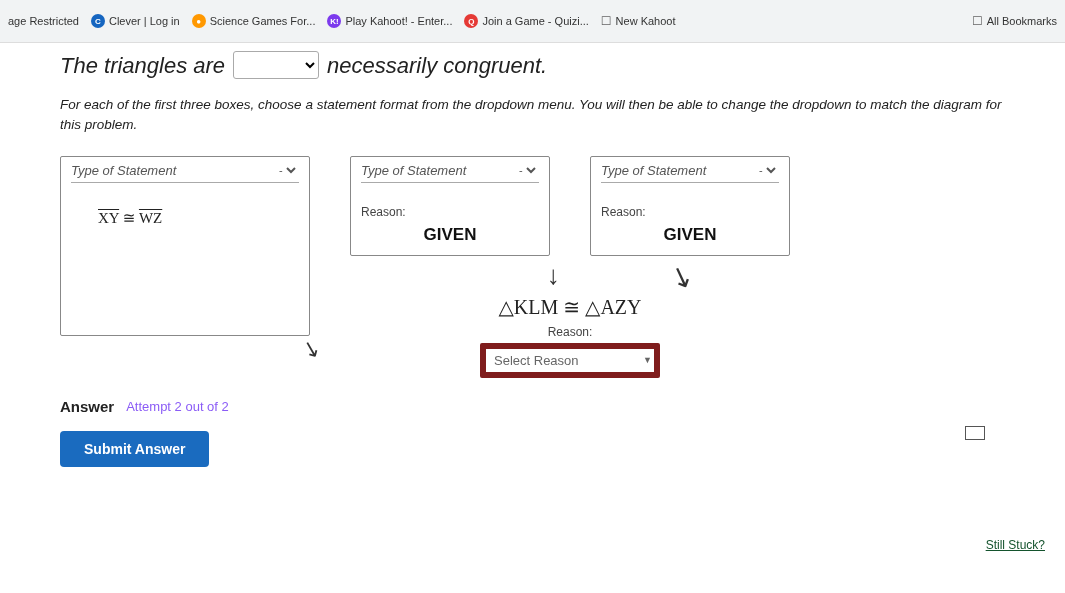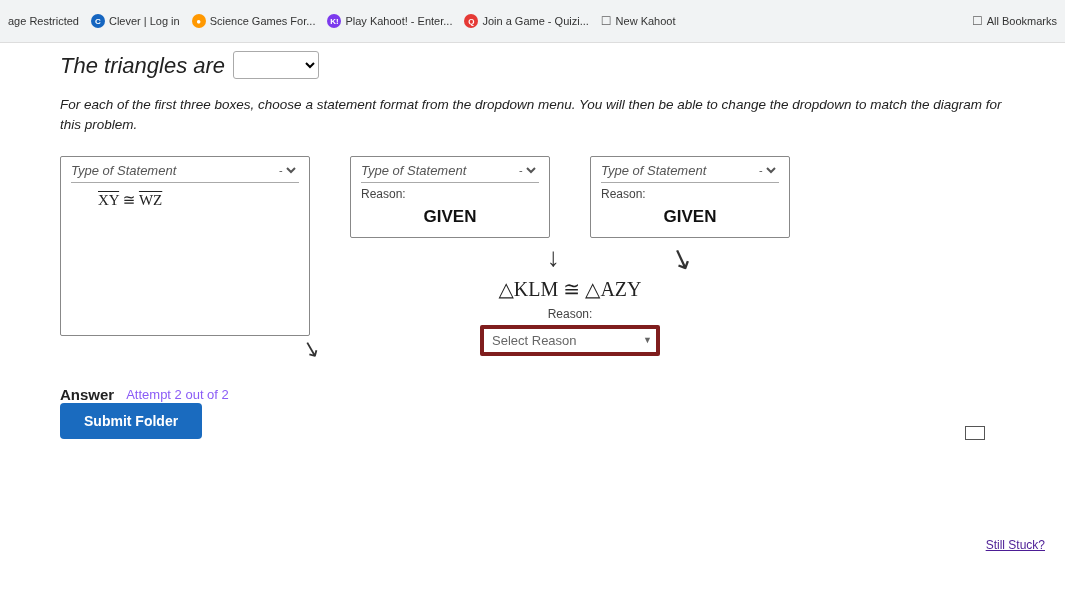--- a/index.html
+++ b/index.html
@@ -89,21 +89,21 @@
       padding: 6px 10px;
       min-width: 160px;
     }
 
     .proof-box-header {
       display: flex;
       align-items: center;
       justify-content: space-between;
       border-bottom: 1px solid #aaa;
       padding-bottom: 4px;
-      margin-bottom: 4px;
+      margin-bottom: 22px;
     }
 
     .type-label {
       font-style: italic;
       color: #555;
       font-size: 13px;
     }
 
     
     .left-box {
@@ -152,21 +152,21 @@
       text-align: right;
     }
 
     .reason-small {
       font-size: 12px;
       color: #444;
       margin-bottom: 4px;
     }
 
     .select-reason {
-      border: 4px solid #7f1d1d;
+      border: 6px solid #7f1d1d;
       border-radius: 2px;
       padding: 4px 30px 4px 8px;
       font-size: 13px;
       color: #666;
       background: white;
       min-width: 180px;
       appearance: none;
       -webkit-appearance: none;
       cursor: pointer;
     }
@@ -186,21 +186,21 @@
       color: #666;
       pointer-events: none;
     }
 
     
     .answer-section {
       display: flex;
       align-items: center;
       gap: 12px;
       margin-top: 10px;
-      margin-bottom: 0;
+      margin-bottom: 16px;
     }
 
     .answer-label {
       font-size: 15px;
       font-weight: bold;
       color: #222;
     }
 
     .attempt-text {
       font-size: 13px;
@@ -218,21 +218,21 @@
       font-weight: bold;
       cursor: pointer;
     }
 
     
     .still-stuck {
       position: absolute;
       bottom: 8px;
       right: 20px;
       font-size: 12px;
-      color: #4c1d95;
+      color: #14532d;
       text-decoration: underline;
       cursor: pointer;
     }
 
     
     .page-wrapper {
       position: relative;
       min-height: 560px;
     }
 
@@ -327,20 +327,21 @@
   <div class="page-content">
 
     
     <div class="header-statement">
       <span>The triangles are</span>
       <select style="font-style:italic; font-size:18px; border:1px solid #aaa; padding:2px 4px; background:white;">
         <option value=""></option>
         <option value="not">not</option>
         <option value="always">always</option>
       </select>
+      <span>necessarily congruent.</span>
     </div>
 
     
     <p class="instructions">For each of the first three boxes, choose a statement format from the dropdown menu. You will then be able to change the dropdown to match the diagram for this problem.</p>
 
     
     <div class="proof-diagram">
 
       <div class="left-proof-col">
         <div class="proof-box left-box">
@@ -418,19 +419,19 @@
     
     <div class="small-square-icon"></div>
 
     
     <div class="answer-section">
       <span class="answer-label">Answer</span>
       <span class="attempt-text">Attempt 2 out of 2</span>
     </div>
 
     
-    <button class="submit-btn">Submit Folder</button>
+    <button class="submit-btn">Submit Answer</button>
 
   </div>
 
   <div class="still-stuck">Still Stuck?</div>
 
 </div>
 
 </body></html>

